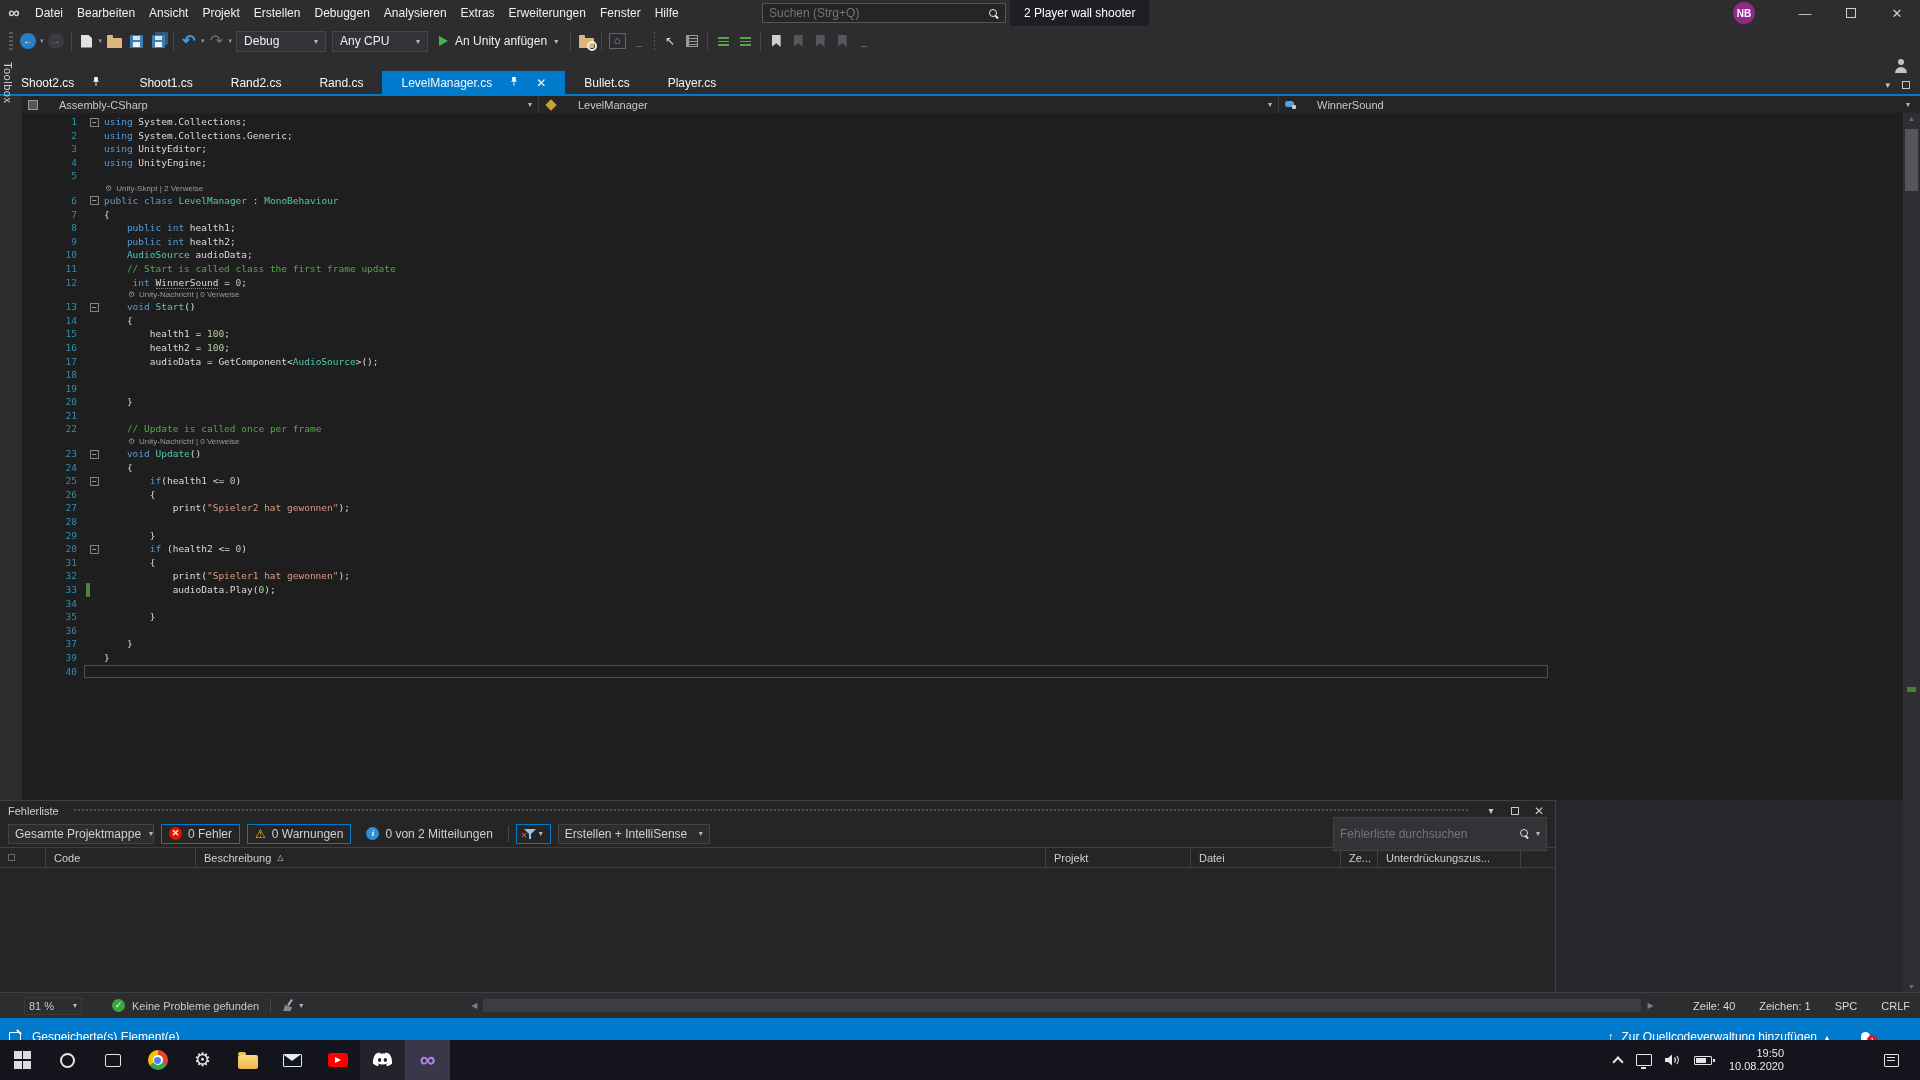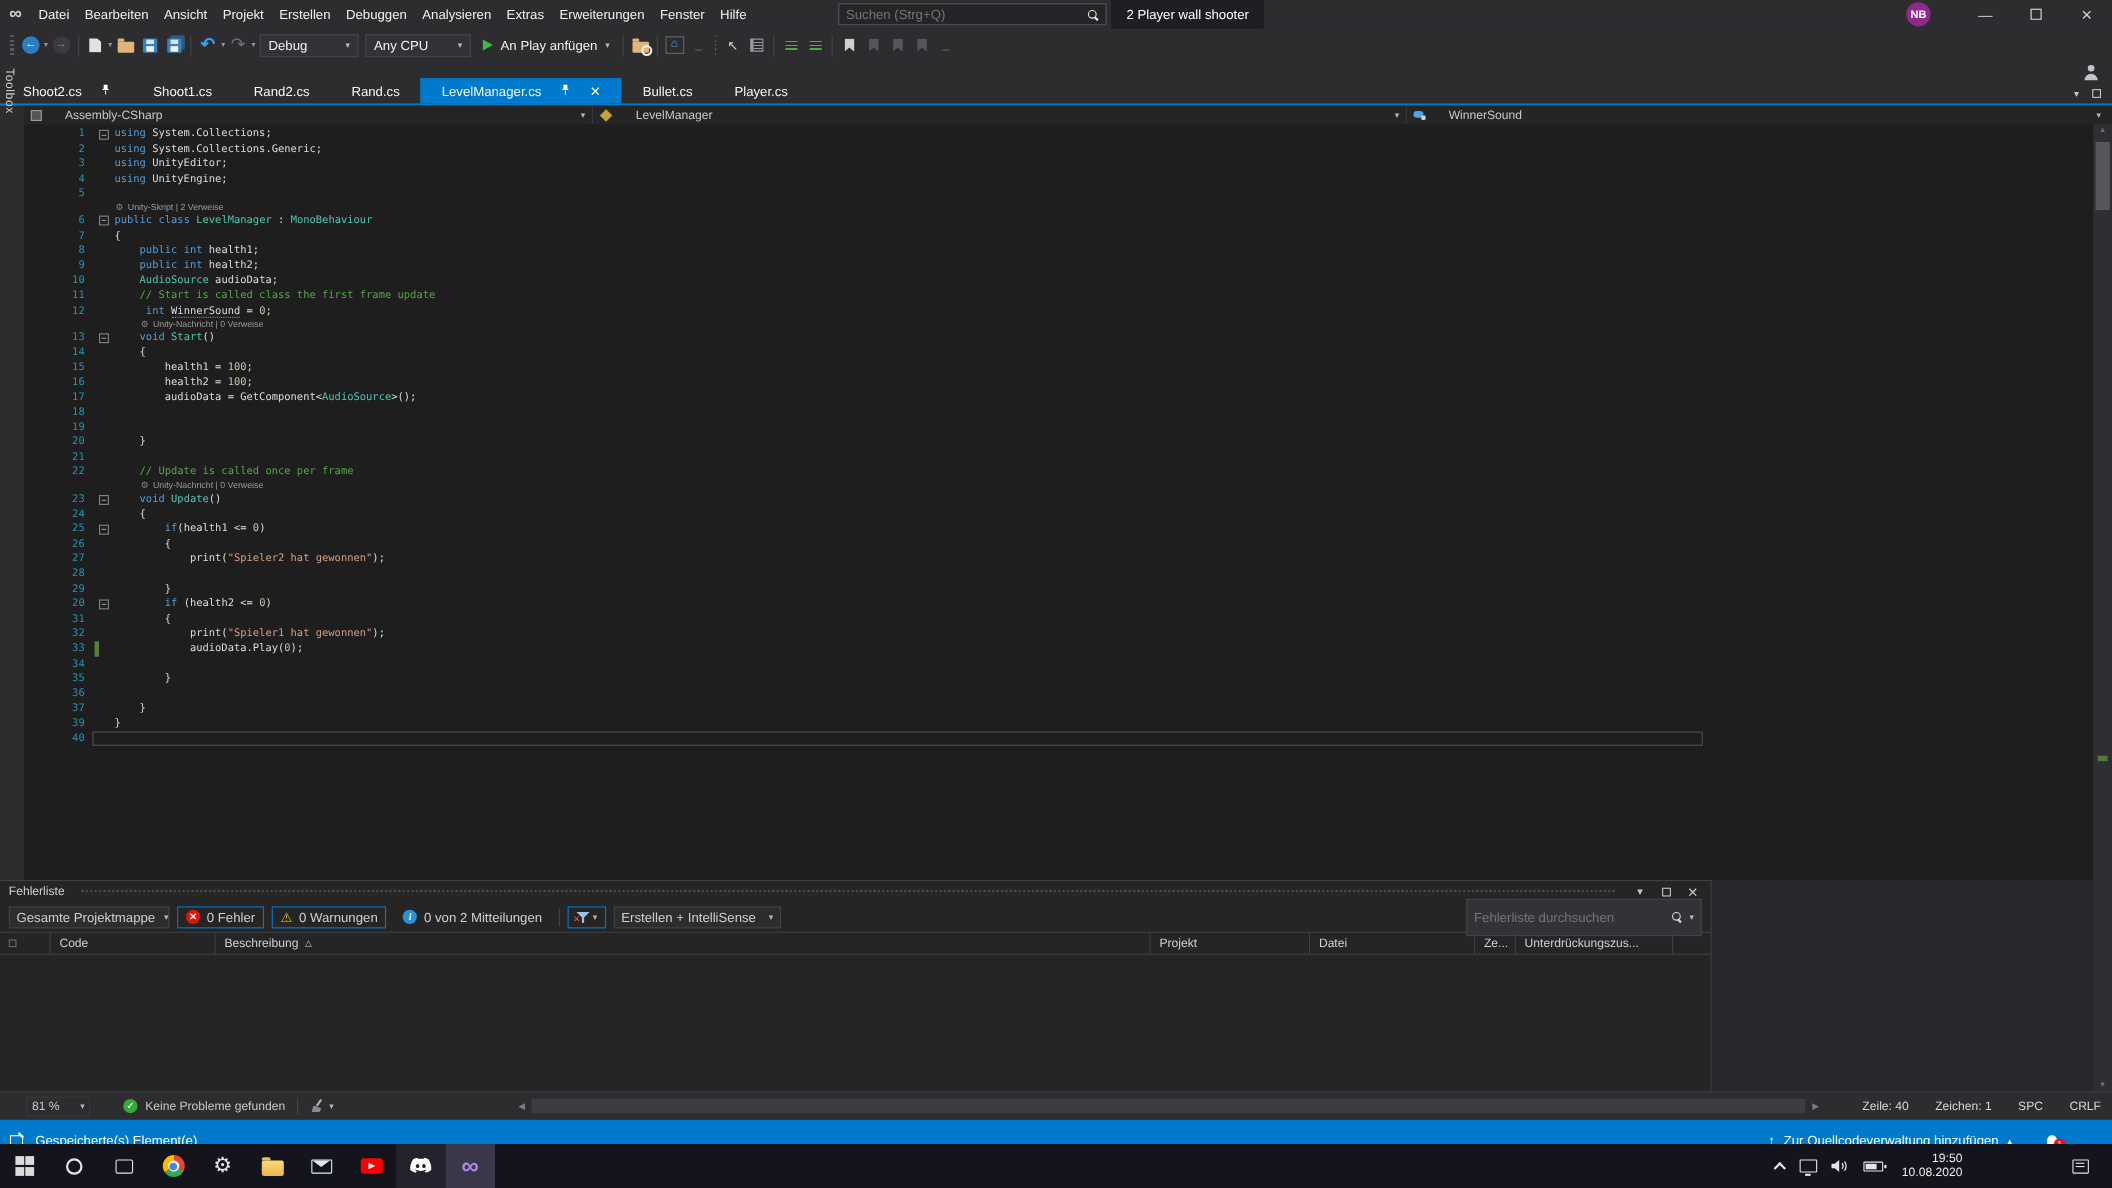--- a/index.html
+++ b/index.html
@@ -258,21 +258,21 @@
     <div class="tcombo" style="width:90px">
       <span class="cv">Debug</span>
         <span class="dnarrow">▾</span>
     </div>
     <div class="tcombo" style="width:96px">
       <span class="cv">Any CPU</span>
         <span class="dnarrow">▾</span>
     </div>
     <div class="run">
       <span class="play"></span>
-      <span>An Play anfügen</span>
+      <span>An Unity anfügen</span>
       <span class="dnarrow">▾</span>
     </div>
     <span id="tb-right" style="display:flex;align-items:center">
         <span class="tsep"></span>
         <span class="tbi">
           <span class="fold-ic mag2"></span>
         </span>
         <span class="tsep"></span>
         <span class="tbi">
           <span class="frame-ic">⌂</span>

